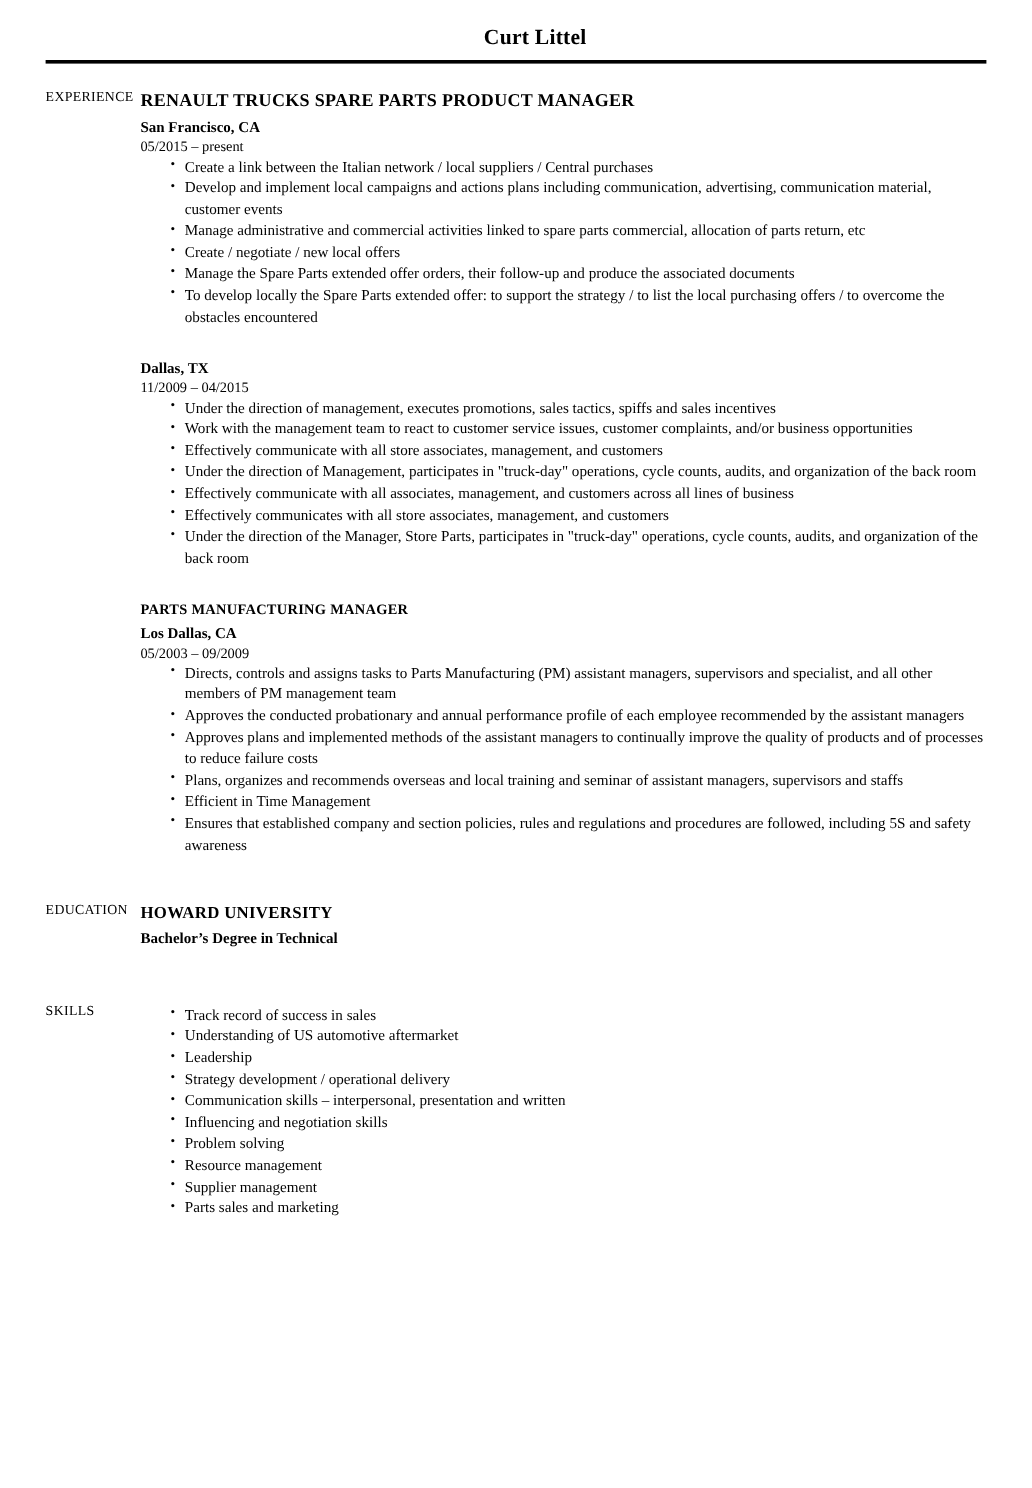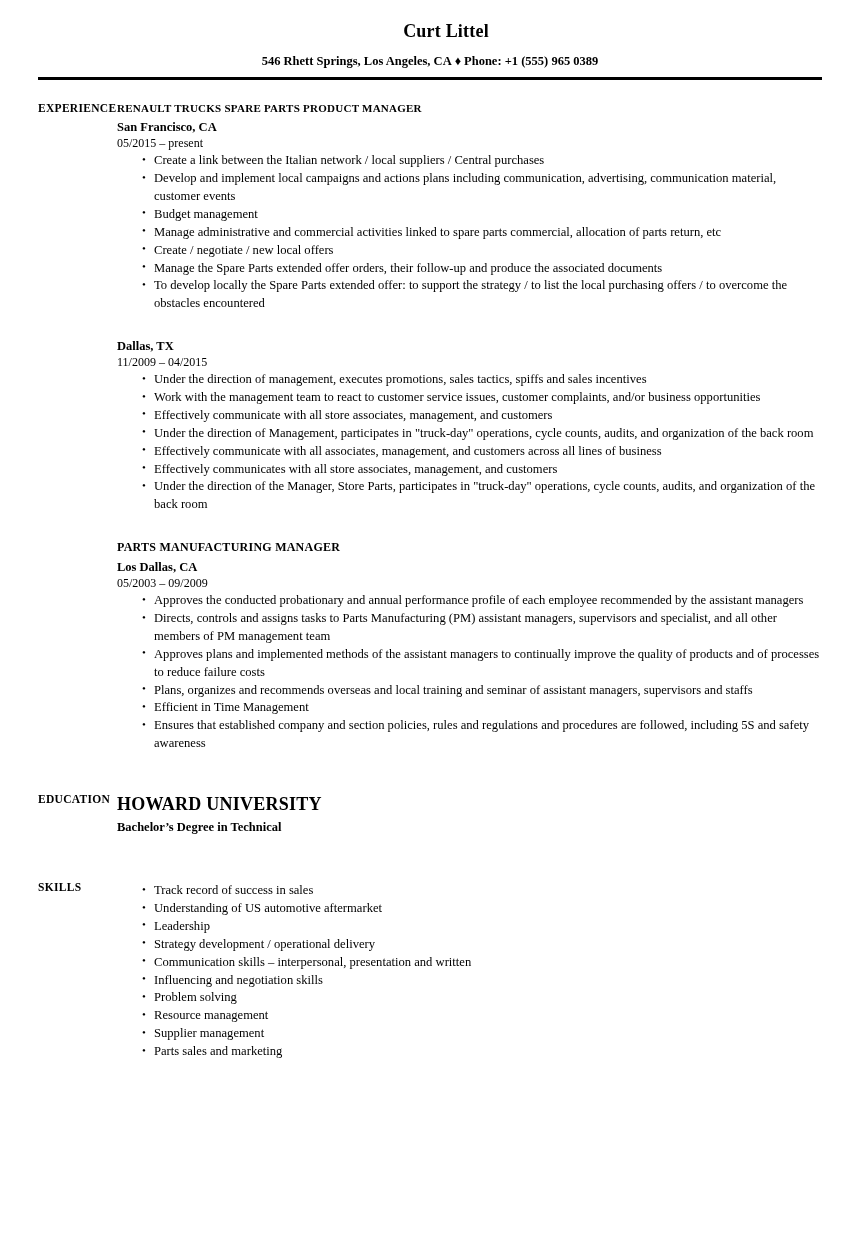--- a/index.html
+++ b/index.html
@@ -58,21 +58,21 @@
   .section {
     display: flex;
     align-items: flex-start;
   }
   .col-label {
     width: 117px;
     flex: 0 0 117px;
     padding-left: 38px;
     box-sizing: border-box;
     font-size: 11.5px;
-    font-weight: bold;
+    font-weight: normal;
     letter-spacing: 0.3px;
     white-space: nowrap;
   }
   .col-body {
     flex: 1 1 auto;
     padding-right: 40px;
     box-sizing: border-box;
   }
 
   .sec-experience { margin-top: 22px; }
@@ -84,21 +84,21 @@
   .job + .job { margin-top: 26px; }
 
   .job-title {
     font-size: 12px;
     font-weight: bold;
     letter-spacing: 0.25px;
     line-height: 1.25;
     text-transform: uppercase;
   }
   .job:first-child .job-title {
-    font-size: 11px;
+    font-size: 15px;
   }
   .job-location {
     font-size: 12.5px;
     font-weight: bold;
     margin-top: 5px;
     line-height: 1.2;
     font-family: Liberation Serif, serif;
   }
   .job-dates {
     font-size: 12px;
@@ -123,21 +123,21 @@
     content: "\2022";
     position: absolute;
     left: 0;
     top: -0.5px;
     font-size: 11px;
     line-height: inherit;
   }
 
   
   .edu-school {
-    font-size: 18px;
+    font-size: 14px;
     font-weight: bold;
     letter-spacing: 0.25px;
     line-height: 1.25;
     text-transform: uppercase;
   }
   .edu-degree {
     font-size: 12.5px;
     font-weight: bold;
     margin-top: 4px;
     line-height: 1.25;
@@ -145,37 +145,33 @@
 
   .skills-list { padding-left: 25px; }
 </style>
 </head>
 <body>
 
 <div class="page">
 
   <div class="header">
     <div class="cand-name">Curt Littel</div>
-    <div class="cand-contact">
-      <span>546 Rhett Springs, Los Angeles, CA</span><span class="diamond-sep">♦</span><span>Phone: +1 (555) 965 0389</span>
-    </div>
     <div class="rule"></div>
   </div>
 
   <div class="section sec-experience">
     <div class="col-label">EXPERIENCE</div>
     <div class="col-body" id="experience-entries">
         <div class="job">
           <div class="job-title">RENAULT TRUCKS SPARE PARTS PRODUCT MANAGER</div>
           <div class="job-location">San Francisco, CA</div>
           <div class="job-dates">05/2015 – present</div>
           <ul class="bullets">
             <li>Create a link between the Italian network / local suppliers / Central purchases</li>
             <li>Develop and implement local campaigns and actions plans including communication, advertising, communication material, customer events</li>
-            <li>Budget management</li>
             <li>Manage administrative and commercial activities linked to spare parts commercial, allocation of parts return, etc</li>
             <li>Create / negotiate / new local offers</li>
             <li>Manage the Spare Parts extended offer orders, their follow-up and produce the associated documents</li>
             <li>To develop locally the Spare Parts extended offer: to support the strategy / to list the local purchasing offers / to overcome the obstacles encountered</li>
           </ul>
         </div>
         <div class="job">
           <div class="job-location">Dallas, TX</div>
           <div class="job-dates">11/2009 – 04/2015</div>
           <ul class="bullets">
@@ -186,22 +182,22 @@
             <li>Effectively communicate with all associates, management, and customers across all lines of business</li>
             <li>Effectively communicates with all store associates, management, and customers</li>
             <li>Under the direction of the Manager, Store Parts, participates in "truck-day" operations, cycle counts, audits, and organization of the back room</li>
           </ul>
         </div>
         <div class="job">
           <div class="job-title">PARTS MANUFACTURING MANAGER</div>
           <div class="job-location">Los Dallas, CA</div>
           <div class="job-dates">05/2003 – 09/2009</div>
           <ul class="bullets">
+            <li>Directs, controls and assigns tasks to Parts Manufacturing (PM) assistant managers, supervisors and specialist, and all other members of PM management team</li>
             <li>Approves the conducted probationary and annual performance profile of each employee recommended by the assistant managers</li>
-            <li>Directs, controls and assigns tasks to Parts Manufacturing (PM) assistant managers, supervisors and specialist, and all other members of PM management team</li>
             <li>Approves plans and implemented methods of the assistant managers to continually improve the quality of products and of processes to reduce failure costs</li>
             <li>Plans, organizes and recommends overseas and local training and seminar of assistant managers, supervisors and staffs</li>
             <li>Efficient in Time Management</li>
             <li>Ensures that established company and section policies, rules and regulations and procedures are followed, including 5S and safety awareness</li>
           </ul>
         </div>
       </div>
   </div>
 
   <div class="section sec-education">

